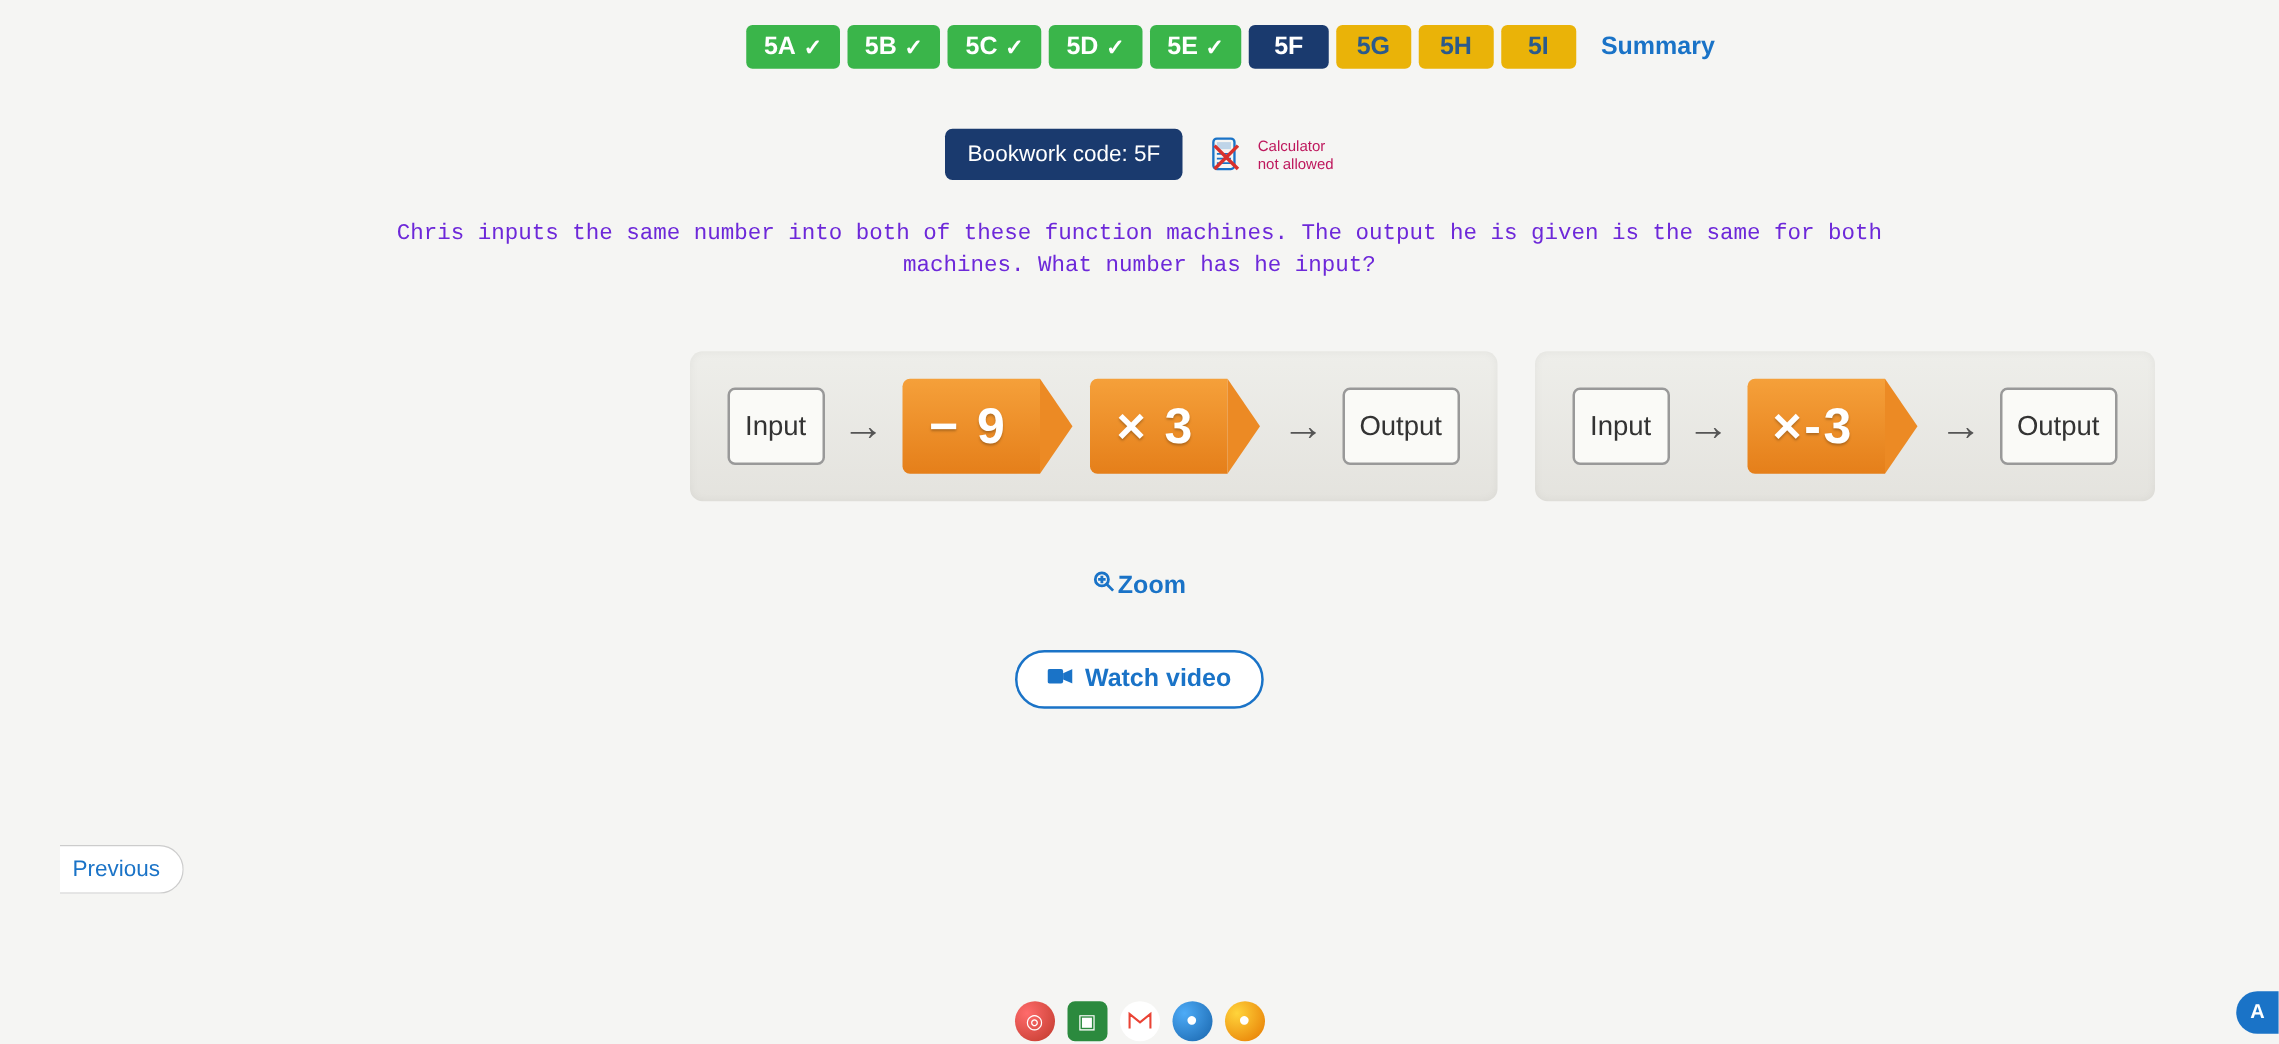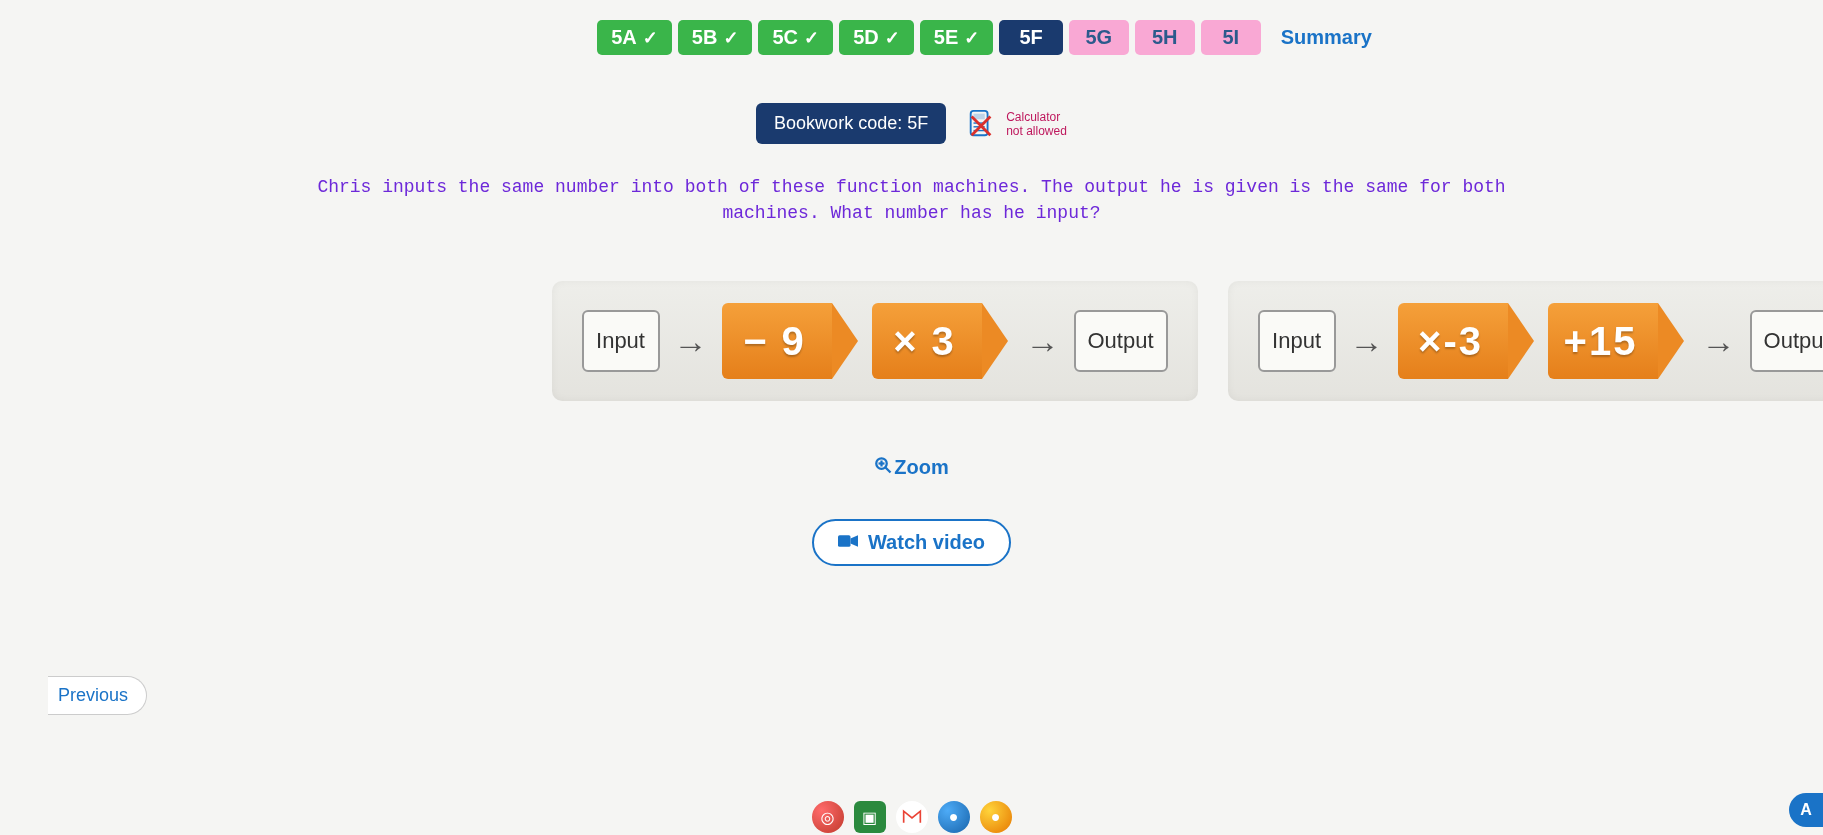--- a/index.html
+++ b/index.html
@@ -25,21 +25,21 @@
     font-weight: 600;
     display: flex;
     align-items: center;
     gap: 6px;
     cursor: pointer;
     min-width: 60px;
     justify-content: center;
   }
   .tab.done { background: #3ab54a; color: #fff; }
   .tab.current { background: #1a3a6e; color: #fff; padding: 6px 20px; }
-  .tab.pending { background: #f9a8d4; color: #2b5a8c; }
+  .tab.pending { background: #eab308; color: #2b5a8c; }
   .tab.summary { background: transparent; color: #1a73c7; font-weight: 600; }
   .check { font-size: 18px; }
 
   .meta-row {
     display: flex;
     gap: 20px;
     justify-content: center;
     align-items: center;
     margin-top: 48px;
   }
@@ -292,21 +292,20 @@
     <div class="arrow">→</div>
     <div class="op">− 9</div>
     <div class="op second">× 3</div>
     <div class="arrow" style="margin-left:30px">→</div>
     <div class="io-box">Output</div>
   </div>
   <div class="machine">
     <div class="io-box">Input</div>
     <div class="arrow">→</div>
     <div class="op">×-3</div>
-    <div class="op second">+15</div>
     <div class="arrow" style="margin-left:30px">→</div>
     <div class="io-box">Output</div>
   </div>
 </div>
 
 <div class="zoom-row">
   <span class="zoom-link">
     <span>
       <svg width="18" height="18" viewBox="0 0 24 24" fill="none" stroke="#1a73c7" stroke-width="3">
         <circle cx="10" cy="10" r="7"></circle>

